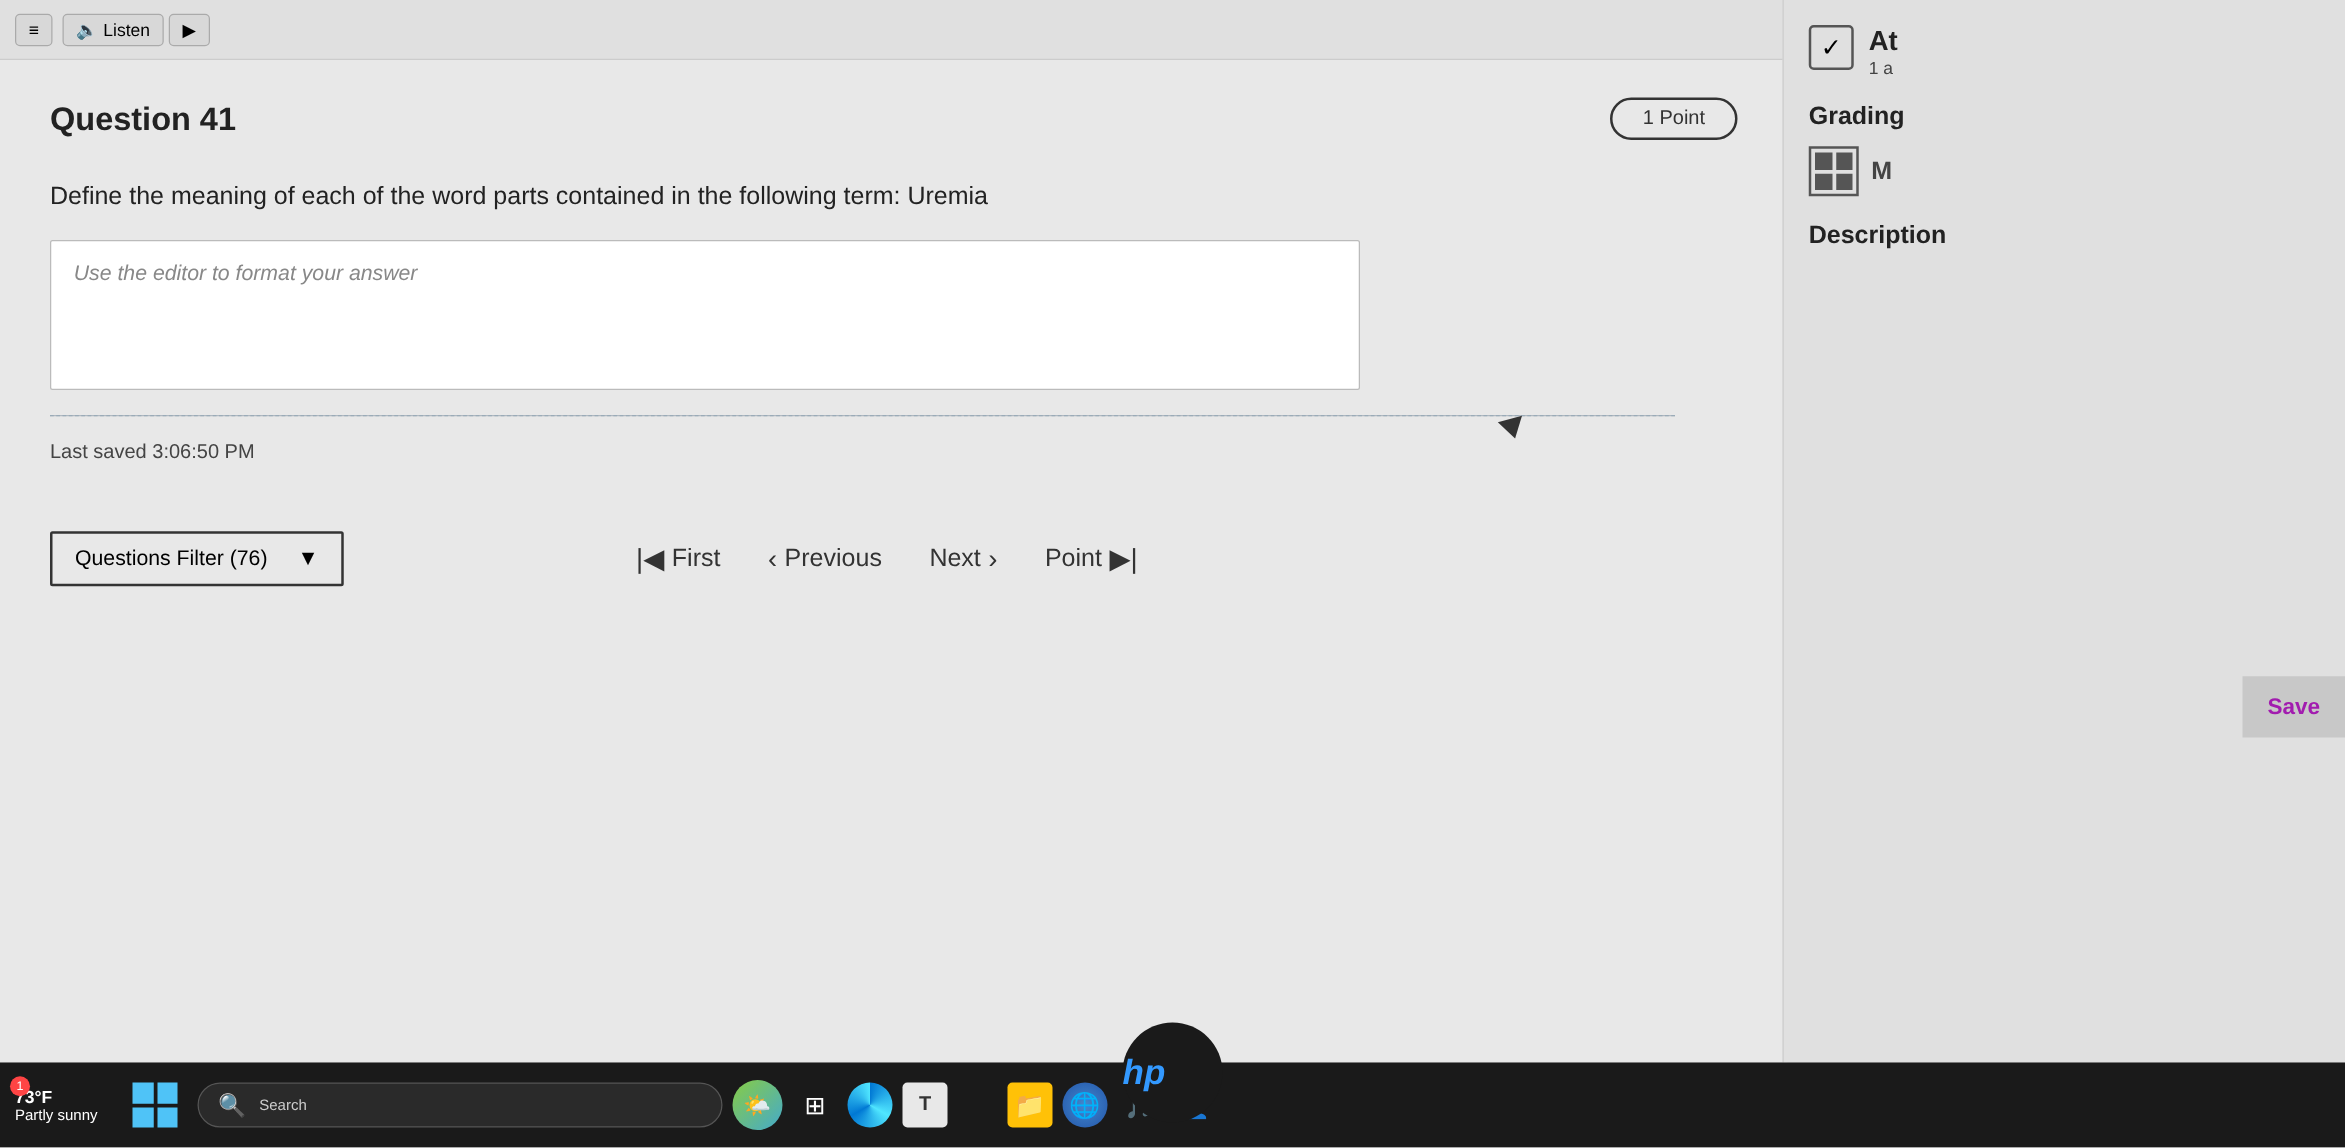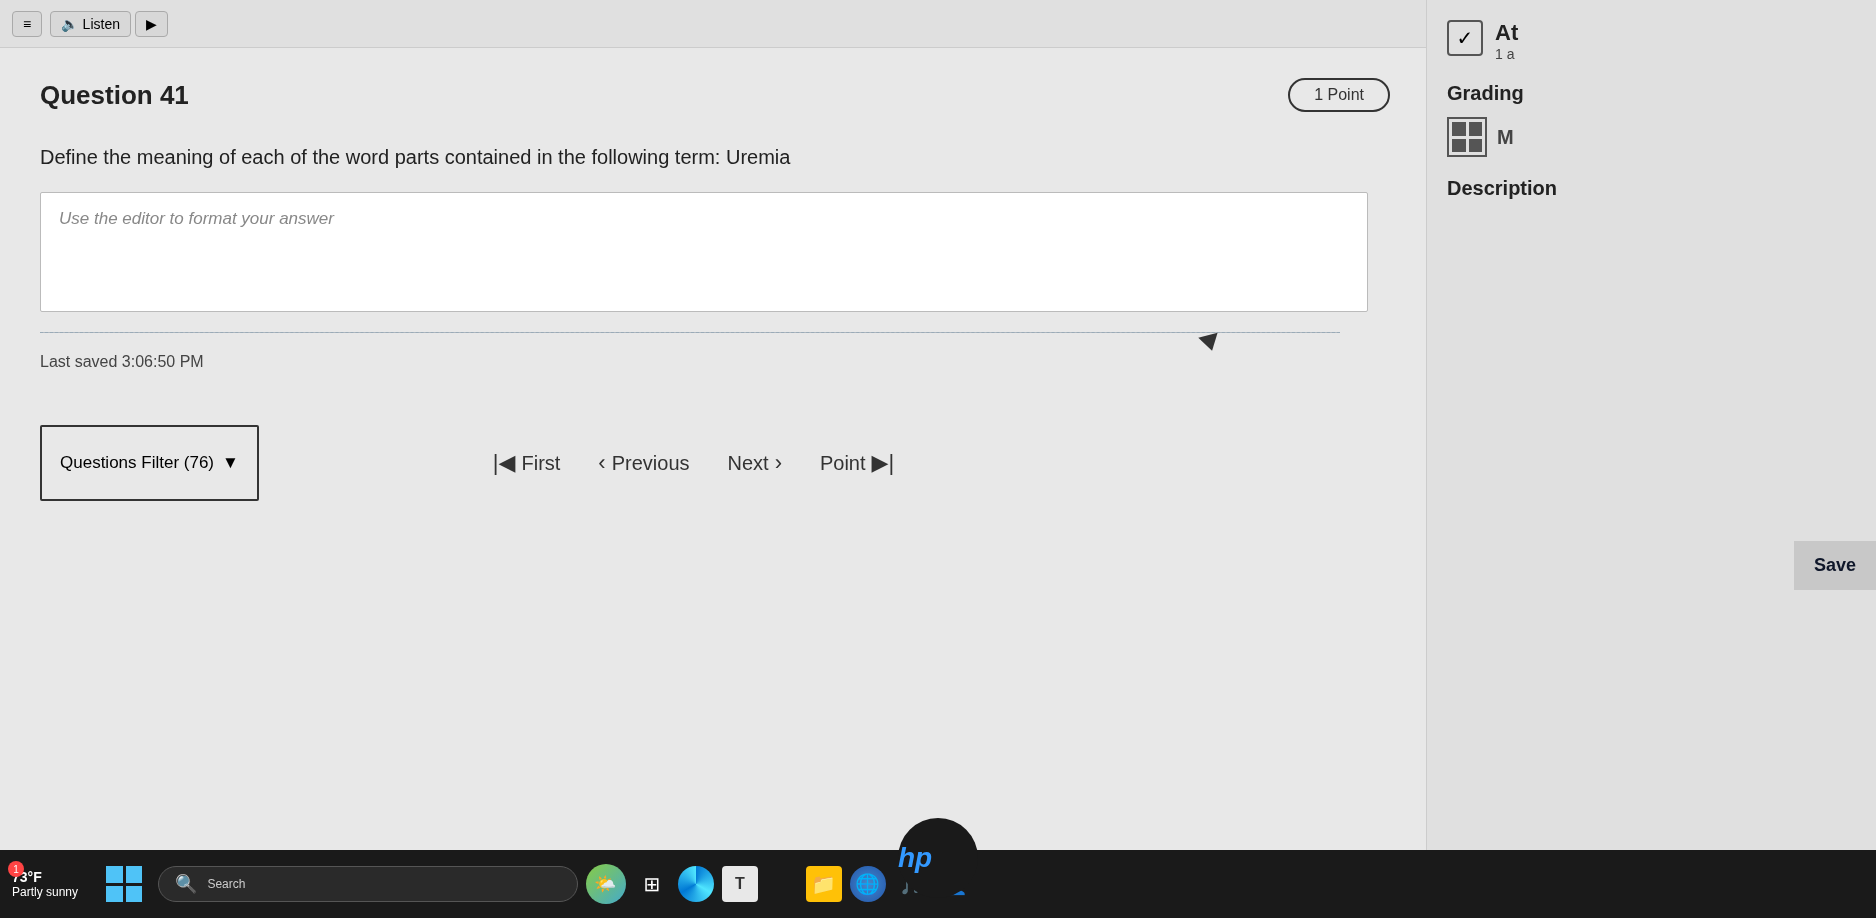--- a/index.html
+++ b/index.html
@@ -73,21 +73,21 @@
     }
 
     .question-text {
       font-size: 20px;
       color: #222;
       margin-bottom: 20px;
       line-height: 1.5;
     }
 
     .answer-editor {
-      width: 1328px;
+      width: 1048px;
       min-height: 120px;
       background: #fff;
       border: 1px solid #bbb;
       padding: 16px 18px;
       font-size: 17px;
       font-style: italic;
       color: #888;
       border-radius: 2px;
     }
 
@@ -109,27 +109,27 @@
     
     .nav-section {
       display: flex;
       align-items: center;
       gap: 20px;
       padding: 0 40px;
     }
 
     .questions-filter-btn {
       border: 2px solid #333;
-      padding: 26px 18px;
+      padding: 10px 18px;
       background: #e8e8e8;
       font-size: 17px;
       cursor: pointer;
       display: flex;
       align-items: center;
-      gap: 8px;
+      gap: 24px;
       border-radius: 2px;
     }
 
     .nav-buttons {
       display: flex;
       align-items: center;
       gap: 10px;
       margin-left: 200px;
     }
 
@@ -224,21 +224,21 @@
 
     .save-btn {
       position: absolute;
       bottom: 260px;
       right: 0;
       background: #c8c8c8;
       border: none;
       padding: 14px 20px;
       font-size: 18px;
       cursor: pointer;
-      color: #0f172a;
+      color: #a21caf;
       font-weight: bold;
     }
 
     
     .taskbar {
       position: absolute;
       bottom: 0;
       left: 0;
       width: 1876px;
       height: 68px;

